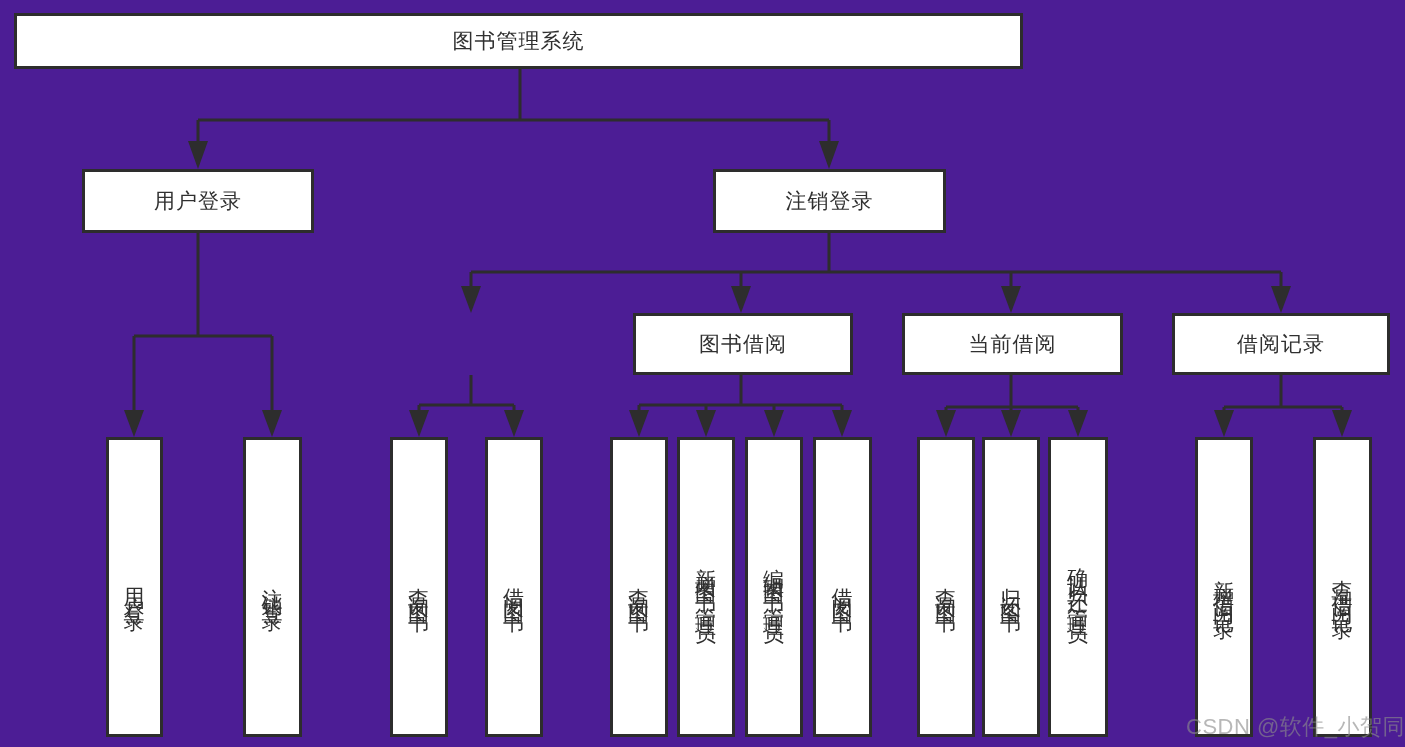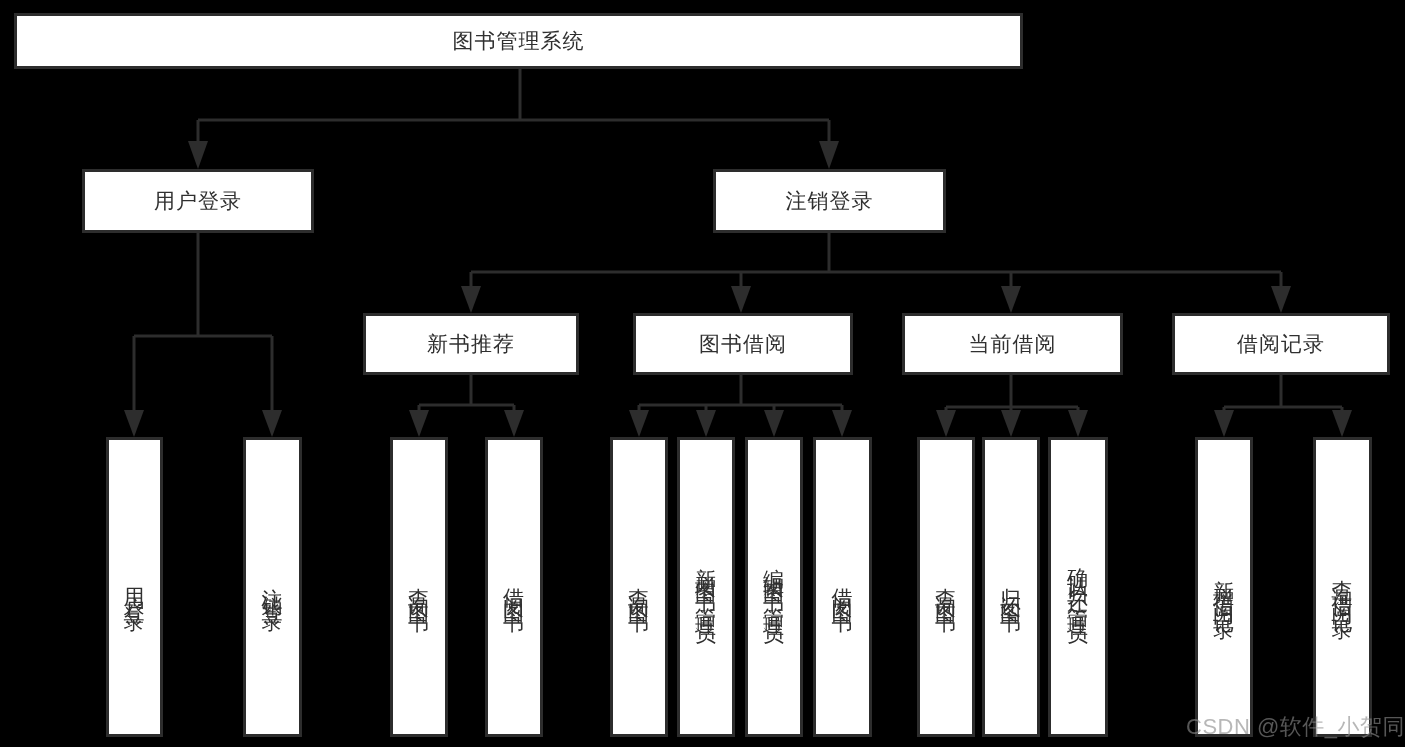--- a/index.html
+++ b/index.html
@@ -1,19 +1,19 @@
 <!DOCTYPE html>
 <html><head>
 <meta charset="utf-8">
 <style>
   html,body{margin:0;padding:0;background:#ffffff;}
   .canvas{
     position:relative;
     width:1405px;height:747px;
-    background:#000000;
+    background:#4c1d95;
     font-family:"Liberation Sans", sans-serif;
     overflow:hidden;
   }
   .wires{
     position:absolute;left:0;top:0;width:1405px;height:747px;
   }
   .wires path{stroke:#2d2d2d;stroke-width:3;fill:none;}
   .wires polygon{fill:#2d2d2d;stroke:none;}
   .box{
     position:absolute;
@@ -106,23 +106,20 @@
     <span class="hlabel">图书管理系统</span>
   </div>
 
   <div class="box" style="left:82px;top:169px;width:232px;height:64px">
     <span class="hlabel">用户登录</span>
   </div>
   <div class="box" style="left:713px;top:169px;width:233px;height:64px">
     <span class="hlabel">注销登录</span>
   </div>
 
-  <div class="box" style="left:363px;top:313px;width:216px;height:62px">
-    <span class="hlabel">新书推荐</span>
-  </div>
   <div class="box" style="left:902px;top:313px;width:221px;height:62px">
     <span class="hlabel">当前借阅</span>
   </div>
   <div class="box" style="left:633px;top:313px;width:220px;height:62px">
     <span class="hlabel">图书借阅</span>
   </div>
   <div class="box" style="left:1172px;top:313px;width:218px;height:62px">
     <span class="hlabel">借阅记录</span>
   </div>
 

